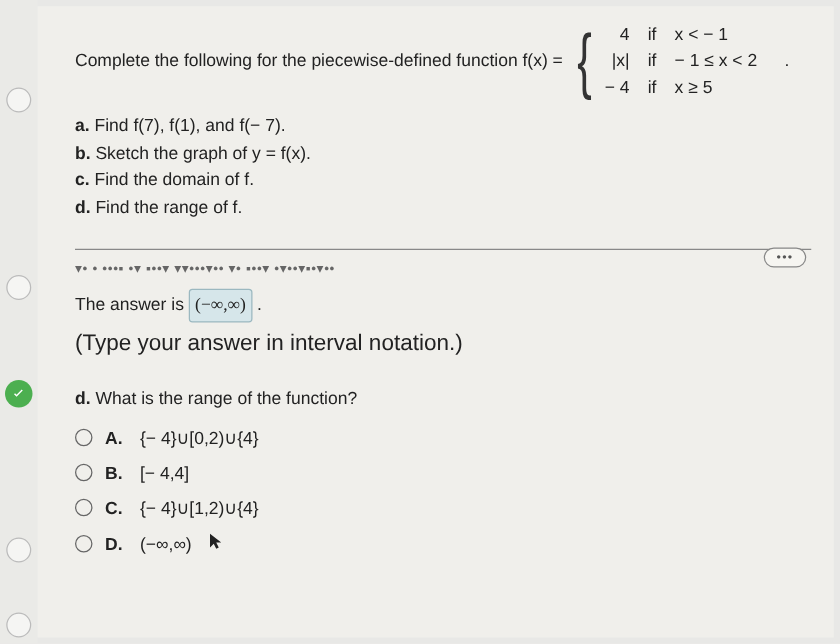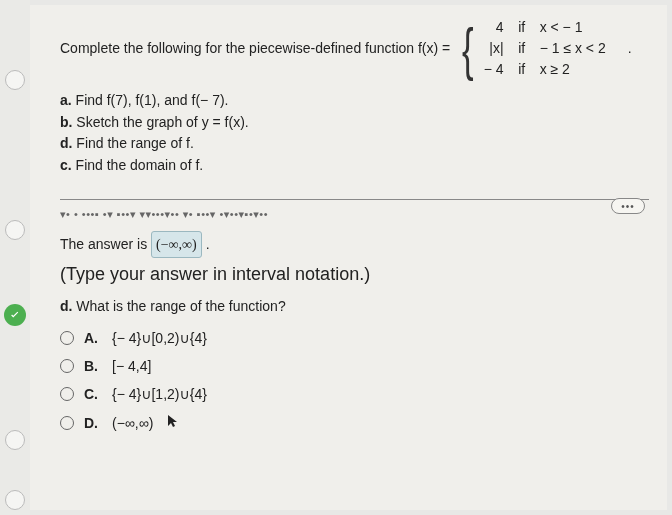--- a/index.html
+++ b/index.html
@@ -101,21 +101,21 @@
   .c-block { margin-top: 10px; line-height: 1.8; }
   .interval-pill {
     display: inline-block;
     background: #d6e6ea;
     border: 1px solid #9bb8c0;
     padding: 0 4px;
     border-radius: 3px;
     font-family: 'Times New Roman', serif;
   }
   .hint { font-size: 18px; }
-  .part-prompt { margin-top: 8px; }
+  .part-prompt { margin-top: 20px; }
   .options { margin-top: 10px; }
   .opt {
     display: flex;
     align-items: center;
     gap: 10px;
     padding: 6px 0;
     cursor: pointer;
   }
   .radio {
     width: 14px;
@@ -159,32 +159,32 @@
           <span class="case-cond">x &lt; − 1</span>
         </span>
         <span class="case-row">
           <span class="case-val">|x|</span>
           <span class="case-if">if</span>
           <span class="case-cond">− 1 ≤ x &lt; 2</span>
         </span>
         <span class="case-row">
           <span class="case-val">− 4</span>
           <span class="case-if">if</span>
-          <span class="case-cond">x ≥ 2</span>
+          <span class="case-cond">x ≥ 5</span>
         </span>
       </span>
     </span>
     <span>.</span>
   </div>
 
   <div class="parts">
     <div><b>a.</b> <span>Find f(7), f(1), and f(− 7).</span></div>
     <div><b>b.</b> <span>Sketch the graph of y = f(x).</span></div>
+    <div><b>c.</b> <span>Find the domain of f.</span></div>
     <div><b>d.</b> <span>Find the range of f.</span></div>
-    <div><b>c.</b> <span>Find the domain of f.</span></div>
   </div>
 
   <hr class="hr">
 
   <div class="ellipsis-btn">
     <span>•••</span>
   </div>
 
   <div class="mush">▾• • •••▪ •▾ ▪••▾ ▾▾•••▾•• ▾• ▪••▾ •▾••▾▪•▾••</div>
 

